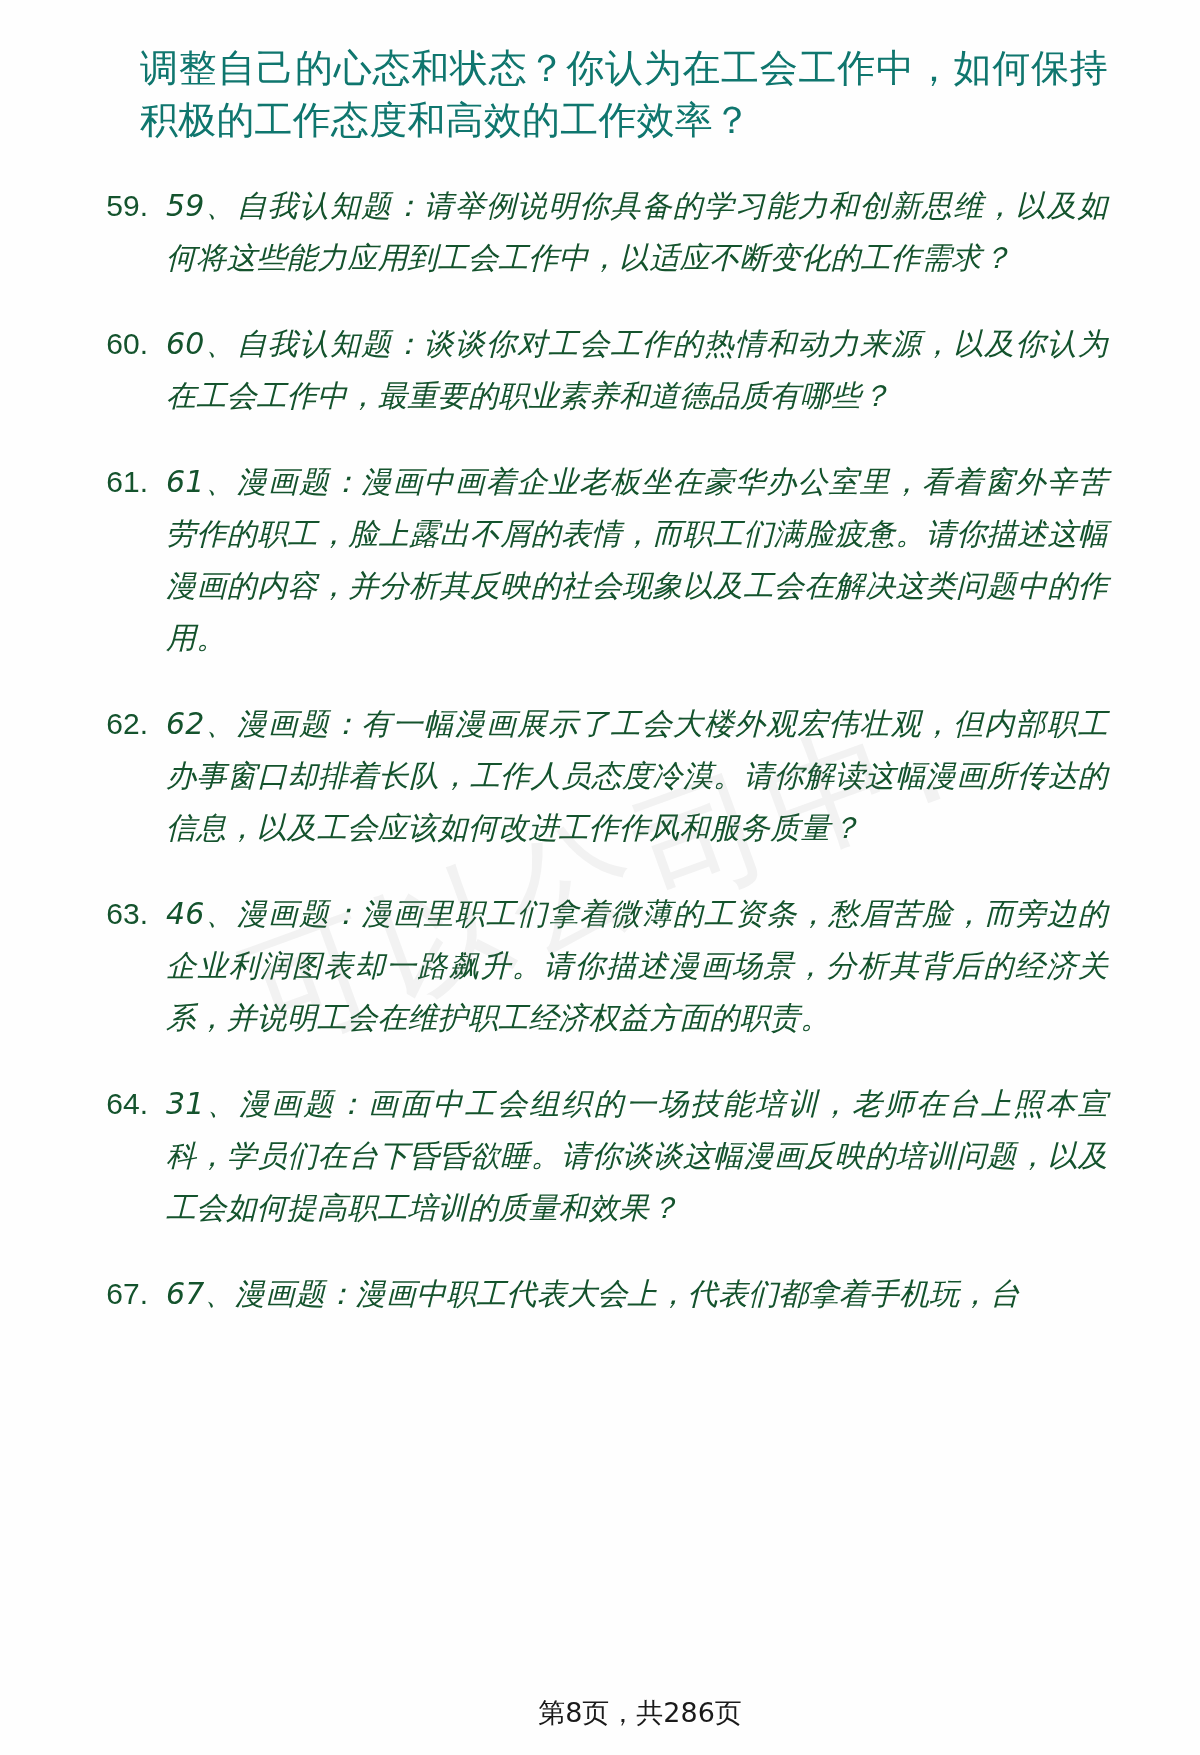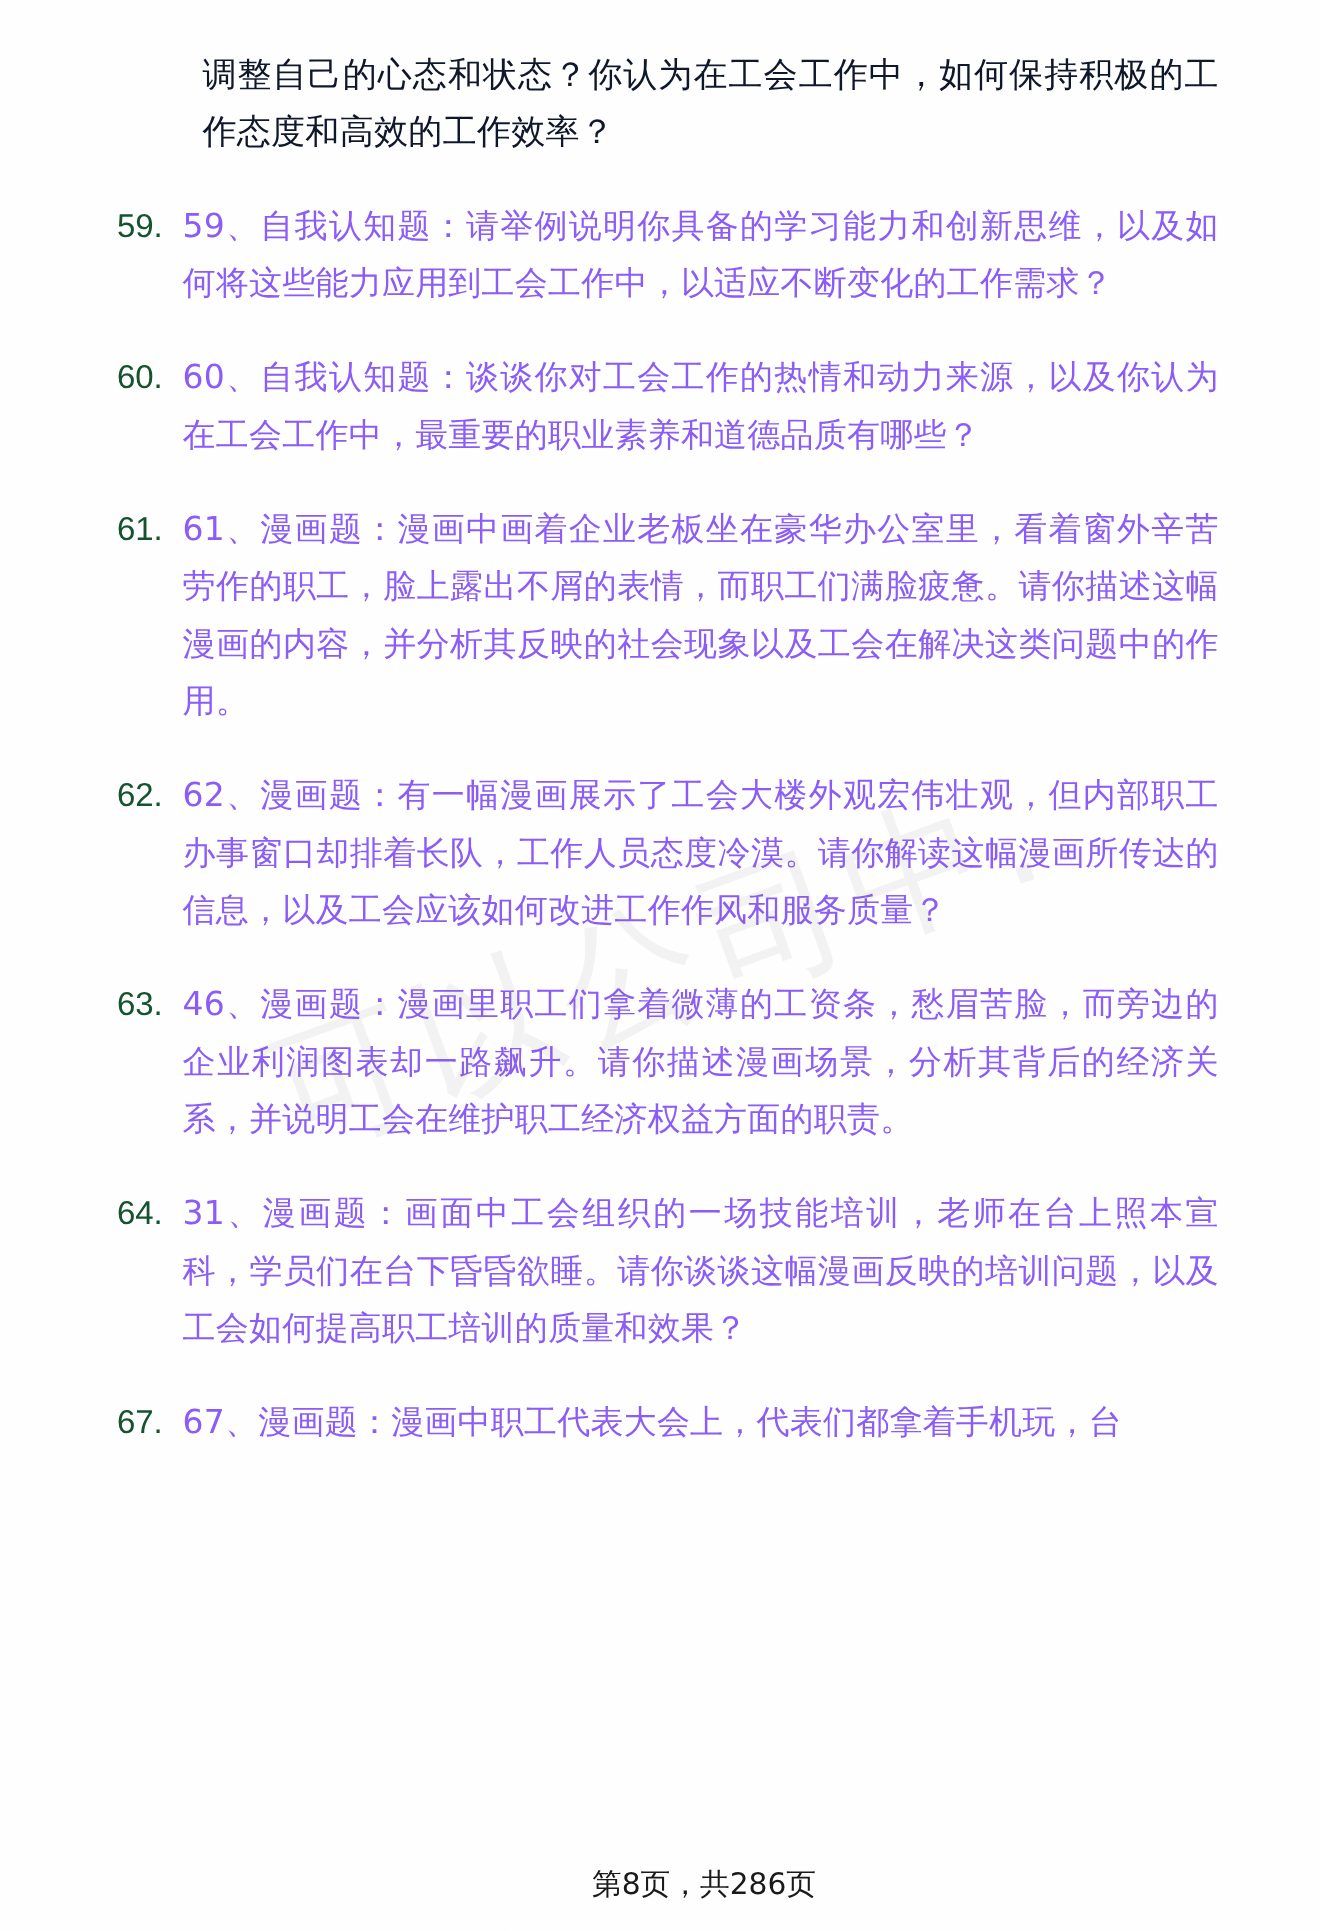--- a/index.html
+++ b/index.html
@@ -64,30 +64,31 @@
     color: #14532d;
     box-sizing: border-box;
   }
   .q-text {
     flex: 1 1 auto;
     font-size: 30px;
     line-height: 52px;
     text-align: justify;
     text-justify: inter-ideograph;
     font-family: "DejaVu Sans", "Liberation Sans", sans-serif;
-    color: #8b5cf6;
+    color: #14532d;
     letter-spacing: 0.2px;
+    font-style: italic;
   }
   .cont-block {
-    margin-left: 92px;
-    font-size: 31px;
+    margin-left: 48px;
+    font-size: 38px;
     line-height: 52px;
     text-align: justify;
     font-family: "DejaVu Sans", "Liberation Sans", sans-serif;
-    color: #0f172a;
+    color: #0f766e;
     margin-bottom: 34px;
     letter-spacing: 0.2px;
   }
   .q-item.truncated {
     margin-bottom: 0;
   }
   .q-item.truncated .q-text {
     white-space: nowrap;
     overflow: hidden;
   }

